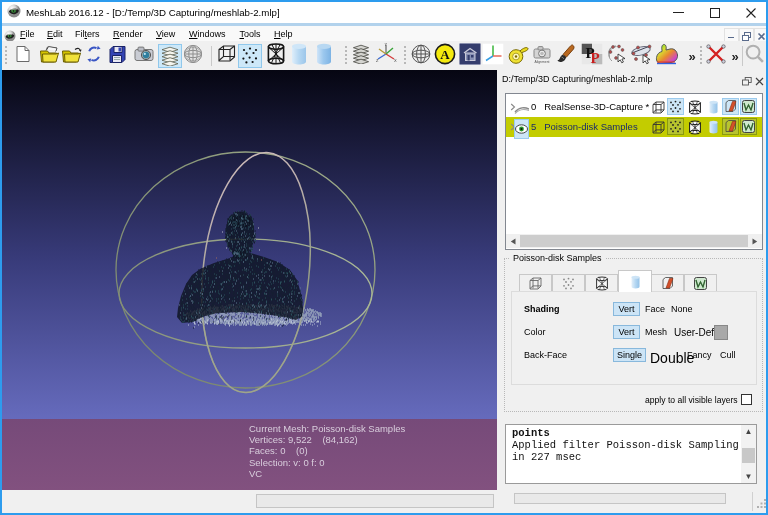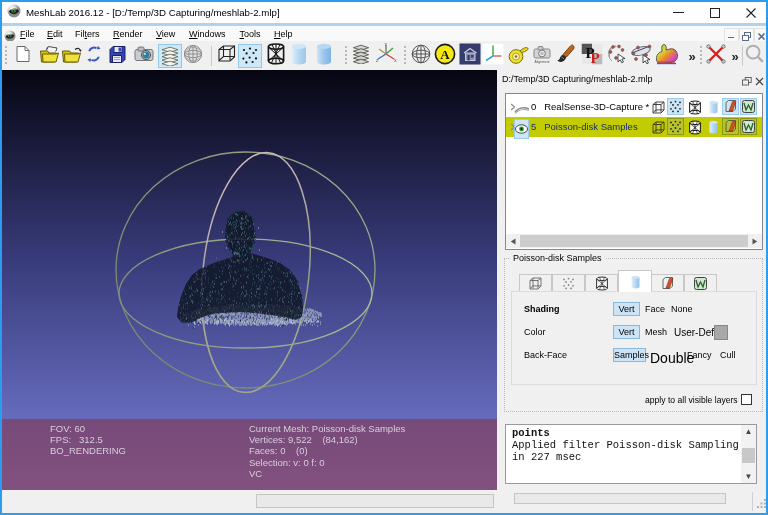--- a/index.html
+++ b/index.html
@@ -346,23 +346,20 @@
 <path d="M234 144h1M203 203h1M252 164h1M254 206h1M235 145h1M230 174h1M288 241h1M240 163h1M252 169h1M233 168h1M228 153h1M219 214h1M199 214h1M239 159h1M244 154h1M194 243h1M227 203h1M234 184h1M271 211h1M204 229h1M233 202h1M208 231h1M250 188h1M259 202h1M242 177h1M237 178h1M253 243h1M198 223h1M190 233h1M210 222h1M248 156h1M227 196h1M222 212h1M229 155h1M266 199h1M237 174h1M265 218h1M200 224h1M232 231h1M228 207h1M192 212h1M226 198h1M223 252h1M188 226h1M234 183h1M272 218h1M264 224h1M204 197h1M189 231h1M268 192h1M251 154h1M235 243h1M242 172h1M252 237h1M281 203h1M251 235h1M251 166h1M243 166h1M242 162h1M197 243h1M243 190h1M288 203h1M200 224h1M240 222h1M259 243h1M263 236h1M295 226h1M252 163h1M214 208h1M239 217h1M178 243h1M239 153h1M257 237h1M241 192h1M267 206h1M255 189h1M227 154h1M297 223h1M232 184h1M228 189h1M269 196h1M244 199h1M239 148h1M250 186h1M231 208h1M244 213h1M296 245h1M235 172h1M239 165h1M219 229h1M238 157h1M249 223h1M177 235h1M184 248h1M195 221h1M269 207h1M242 198h1M231 192h1M224 212h1M189 218h1M206 235h1M298 218h1M290 234h1M233 144h1M257 224h1M229 172h1M205 230h1M256 205h1M231 148h1M289 227h1M183 224h1M219 226h1M249 227h1M262 206h1M217 207h1M280 220h1M255 219h1M270 193h1M238 206h1M246 151h1M243 243h1M266 249h1M258 210h1M256 208h1M185 233h1M245 188h1M212 214h1M227 229h1M254 222h1M275 222h1M256 219h1M194 204h1M220 219h1M200 235h1M244 221h1M268 196h1M285 206h1M245 207h1M220 201h1M234 161h1M289 230h1M281 232h1M233 183h1M285 242h1M193 247h1M252 242h1M229 191h1M265 193h1M187 218h1M222 241h1M241 180h1M245 169h1M240 234h1M250 236h1M264 243h1M235 184h1M240 149h1M266 241h1M232 184h1M190 231h1M247 178h1M296 238h1M280 229h1M235 190h1M184 249h1M288 210h1M253 226h1M277 230h1M257 242h1M231 216h1M236 184h1M236 191h1M215 244h1M267 200h1M243 226h1M233 214h1M234 211h1M242 226h1M231 235h1M236 172h1M241 217h1M232 182h1M226 171h1M242 175h1M243 185h1M260 208h1M239 157h1M201 219h1M243 152h1M296 223h1M282 227h1M251 209h1M298 245h1M229 163h1M225 167h1M234 233h1M289 224h1M208 226h1M211 217h1M295 214h1M234 150h1M262 237h1M264 235h1M233 157h1M199 238h1M229 181h1M246 168h1M275 192h1M259 235h1M257 218h1M256 236h1M289 212h1M190 225h1M244 146h1M286 232h1M195 209h1M208 222h1M240 159h1M267 244h1M239 224h1" stroke="#5f7890" stroke-width="1" fill="none"></path>
       <path d="M220 162h1M256 158h1M224 178h1M257 180h1" stroke="#b8bdc9" stroke-width="1.2" fill="none"></path>
       <path d="M214 188h1M259 190h1" stroke="#a06a5e" stroke-width="1.1" fill="none"></path>
 <g clip-path="url(#frontclip)">
         <g transform="rotate(6 254 202.5)">
           <ellipse cx="254" cy="202.5" rx="53" ry="120.5" fill="none" stroke="#a8ab94" stroke-width="1.5" opacity="0.75"></ellipse>
         </g>
       </g>
 </svg>
 <div style="position:absolute;left:0px;top:349px;width:495px;height:71px;background:linear-gradient(#764a79, #82517f)">
-<div style="position:absolute;left:48px;top:4px;font-size:9.5px;line-height:11.2px;color:#d9cedd;white-space:pre">FOV: 60
-FPS:   312.5
-BO_RENDERING</div>
 <div style="position:absolute;left:247px;top:4px;font-size:9.5px;line-height:11.2px;color:#d9cedd;white-space:pre">Current Mesh: Poisson-disk Samples
 Vertices: 9,522&nbsp;&nbsp;&nbsp;&nbsp;(84,162)
 Faces: 0&nbsp;&nbsp;&nbsp;&nbsp;(0)
 Selection: v: 0 f: 0
 VC</div>
 </div>
 </div>
 
 <div class="abs" style="left:497px;top:70px;width:4px;height:420px;background:#f0f0f0"></div>
 
@@ -608,21 +605,21 @@
 <div class="abs" style="left:524px;top:304px;font-size:9px;font-weight:bold">Shading</div>
 <div style="position:absolute;left:613px;top:302px;width:27px;height:14px;background:#cce4f6;border:1px solid #88b8dc;box-sizing:border-box;font-size:9px;text-align:center;line-height:12px">Vert</div>
 <div class="abs" style="left:645px;top:304px;font-size:9px">Face</div>
 <div class="abs" style="left:671px;top:304px;font-size:9px">None</div>
 <div class="abs" style="left:524px;top:327px;font-size:9px;font-weight:normal">Color</div>
 <div style="position:absolute;left:613px;top:325px;width:27px;height:14px;background:#cce4f6;border:1px solid #88b8dc;box-sizing:border-box;font-size:9px;text-align:center;line-height:12px">Vert</div>
 <div class="abs" style="left:645px;top:327px;font-size:9px">Mesh</div>
 <div class="abs" style="left:674px;top:327px;font-size:10px">User-Def</div>
 <div class="abs" style="left:714px;top:325px;width:12px;height:13px;background:#a8a8a8;border:1px solid #888"></div>
 <div class="abs" style="left:524px;top:350px;font-size:9px;font-weight:normal">Back-Face</div>
-<div style="position:absolute;left:613px;top:348px;width:33px;height:14px;background:#cce4f6;border:1px solid #88b8dc;box-sizing:border-box;font-size:9px;text-align:center;line-height:12px">Samples</div>
+<div style="position:absolute;left:613px;top:348px;width:33px;height:14px;background:#cce4f6;border:1px solid #88b8dc;box-sizing:border-box;font-size:9px;text-align:center;line-height:12px">Single</div>
 <div class="abs" style="left:650px;top:350px;font-size:14px">Double</div>
 <div class="abs" style="left:687px;top:350px;font-size:9px">Fancy</div>
 <div class="abs" style="left:720px;top:350px;font-size:9px">Cull</div>
 <div class="abs" style="left:645px;top:395px;font-size:8.6px">apply to all visible layers</div>
 <div class="abs" style="left:741px;top:394px;width:9px;height:9px;background:#fff;border:1.2px solid #333"></div>
 
 <div class="abs" style="left:505px;top:424px;width:252px;height:60px;background:#fff;border:1px solid #9a9a9a;box-sizing:border-box;overflow:hidden">
   <div class="abs" style="left:6px;top:2px;font-family:'Liberation Mono',monospace;font-size:10.5px;line-height:12px;color:#111"><b>points</b><br>Applied filter Poisson-disk Sampling<br>in 227 msec</div>
   <div class="abs" style="left:235px;top:0;width:15px;height:58px;background:#f2f2f2">
     <div class="abs" style="left:0;top:0;width:15px;height:13px;color:#444;font-size:8px;text-align:center;line-height:13px">▲</div>

